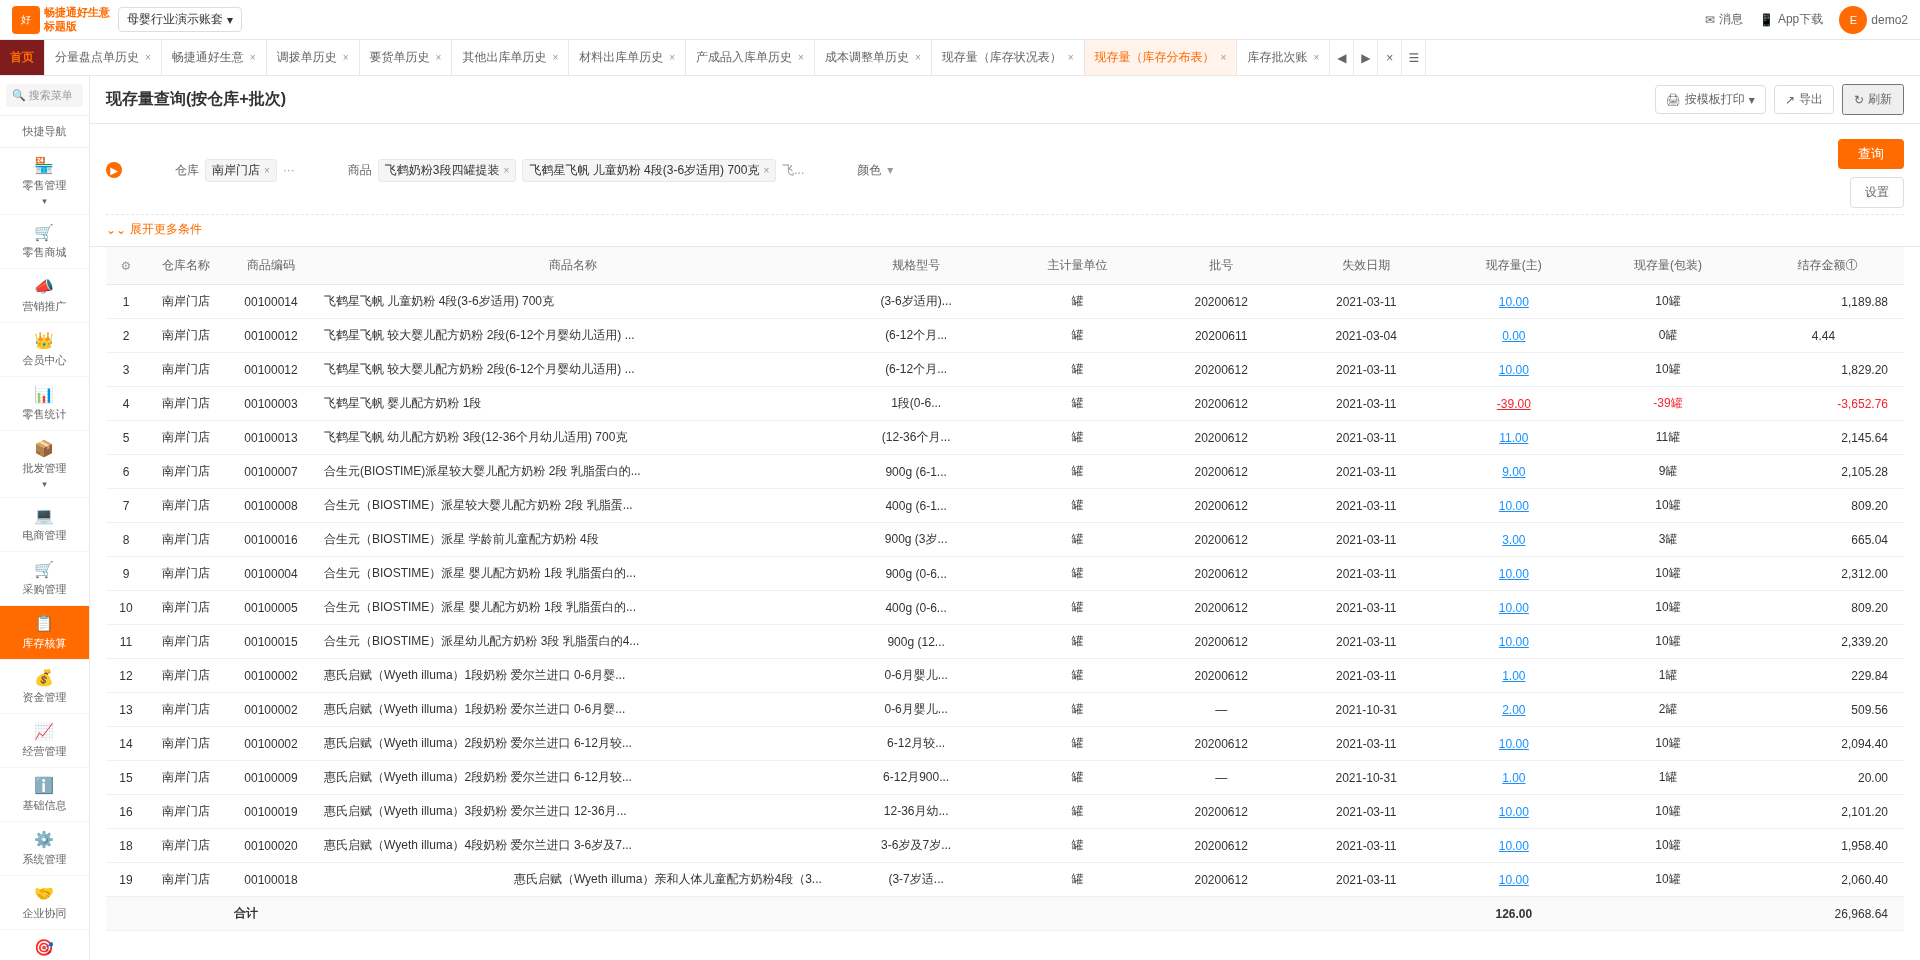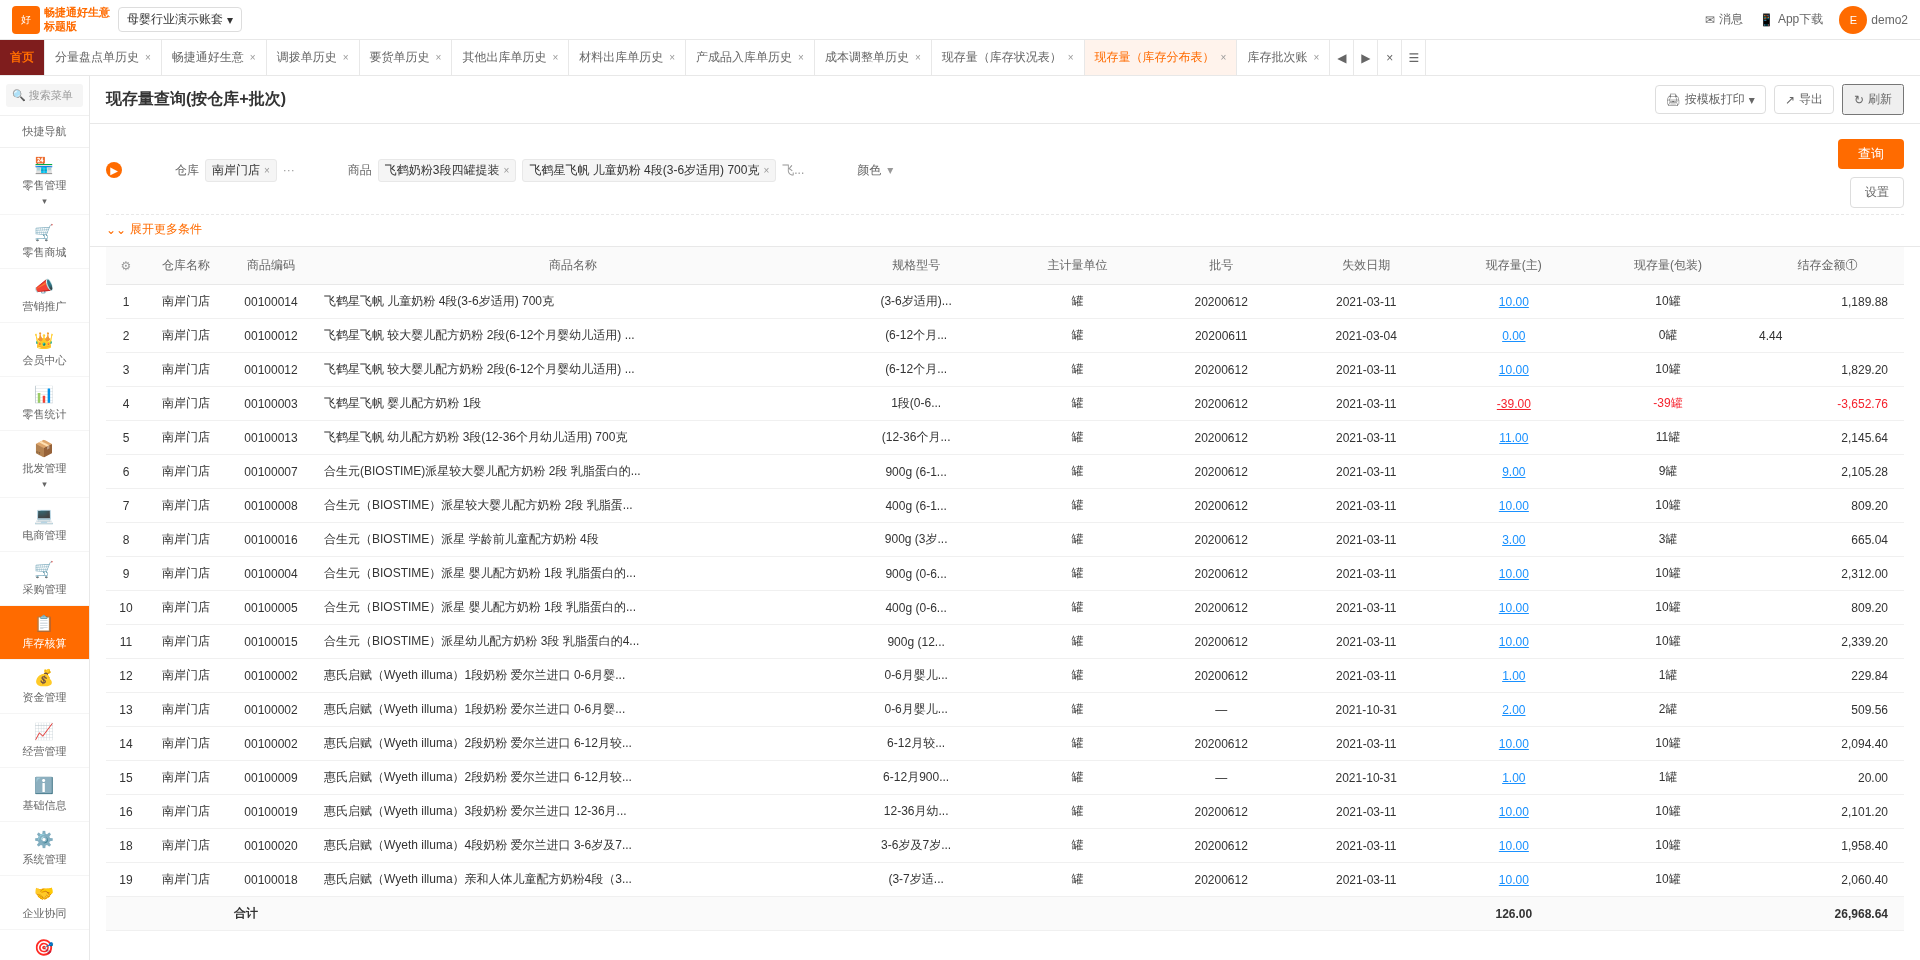--- a/index.html
+++ b/index.html
@@ -421,21 +421,21 @@
     <td>2</td>
     <td>南岸门店</td>
     <td>00100012</td>
     <td class="col-name" style="text-align:left;overflow:hidden;text-overflow:ellipsis;white-space:nowrap;max-width:260px;">飞鹤星飞帆 较大婴儿配方奶粉 2段(6-12个月婴幼儿适用) ...</td>
     <td style="white-space:nowrap;overflow:hidden;text-overflow:ellipsis;max-width:90px;">(6-12个月...</td>
     <td>罐</td>
     <td>20200611</td>
     <td>2021-03-04</td>
     <td class=""><span class="num-link ">0.00</span></td>
     <td class="">0罐</td>
-    <td class="" style="text-align:left;padding-right:16px;">4.44</td>
+    <td class="" style="text-align:center;padding-right:16px;">4.44</td>
   </tr>
             <tr>
     <td>3</td>
     <td>南岸门店</td>
     <td>00100012</td>
     <td class="col-name" style="text-align:left;overflow:hidden;text-overflow:ellipsis;white-space:nowrap;max-width:260px;">飞鹤星飞帆 较大婴儿配方奶粉 2段(6-12个月婴幼儿适用) ...</td>
     <td style="white-space:nowrap;overflow:hidden;text-overflow:ellipsis;max-width:90px;">(6-12个月...</td>
     <td>罐</td>
     <td>20200612</td>
     <td>2021-03-11</td>
@@ -622,36 +622,36 @@
     <td>20200612</td>
     <td>2021-03-11</td>
     <td class=""><span class="num-link ">10.00</span></td>
     <td class="">10罐</td>
     <td class="" style="text-align:right;padding-right:16px;">1,958.40</td>
   </tr>
             <tr>
     <td>19</td>
     <td>南岸门店</td>
     <td>00100018</td>
-    <td class="col-name" style="text-align:left;overflow:hidden;text-overflow:ellipsis;white-space:nowrap;max-width:260px;">惠氏启赋（Wyeth illuma）亲和人体儿童配方奶粉4段（3...</td>
+    <td class="col-name" style="text-align:right;overflow:hidden;text-overflow:ellipsis;white-space:nowrap;max-width:260px;">惠氏启赋（Wyeth illuma）亲和人体儿童配方奶粉4段（3...</td>
     <td style="white-space:nowrap;overflow:hidden;text-overflow:ellipsis;max-width:90px;">(3-7岁适...</td>
     <td>罐</td>
     <td>20200612</td>
     <td>2021-03-11</td>
     <td class=""><span class="num-link ">10.00</span></td>
     <td class="">10罐</td>
     <td class="" style="text-align:right;padding-right:16px;">2,060.40</td>
   </tr>
           </tbody>
       <tfoot>
             <tr class="footer-row">
   <td colspan="2"></td>
   <td colspan="6" style="text-align:left;font-weight:bold;">合计</td>
   <td style="font-weight:bold;">126.00</td>
   <td></td>
-  <td style="font-weight:bold;text-align:right;padding-right:16px;">26,968.64</td>
+  <td style="font-weight:normal;text-align:right;padding-right:16px;">26,968.64</td>
 </tr>
           </tfoot>
         </table>
     </div>
 
   </div>
 </div>
 
 </body></html>

